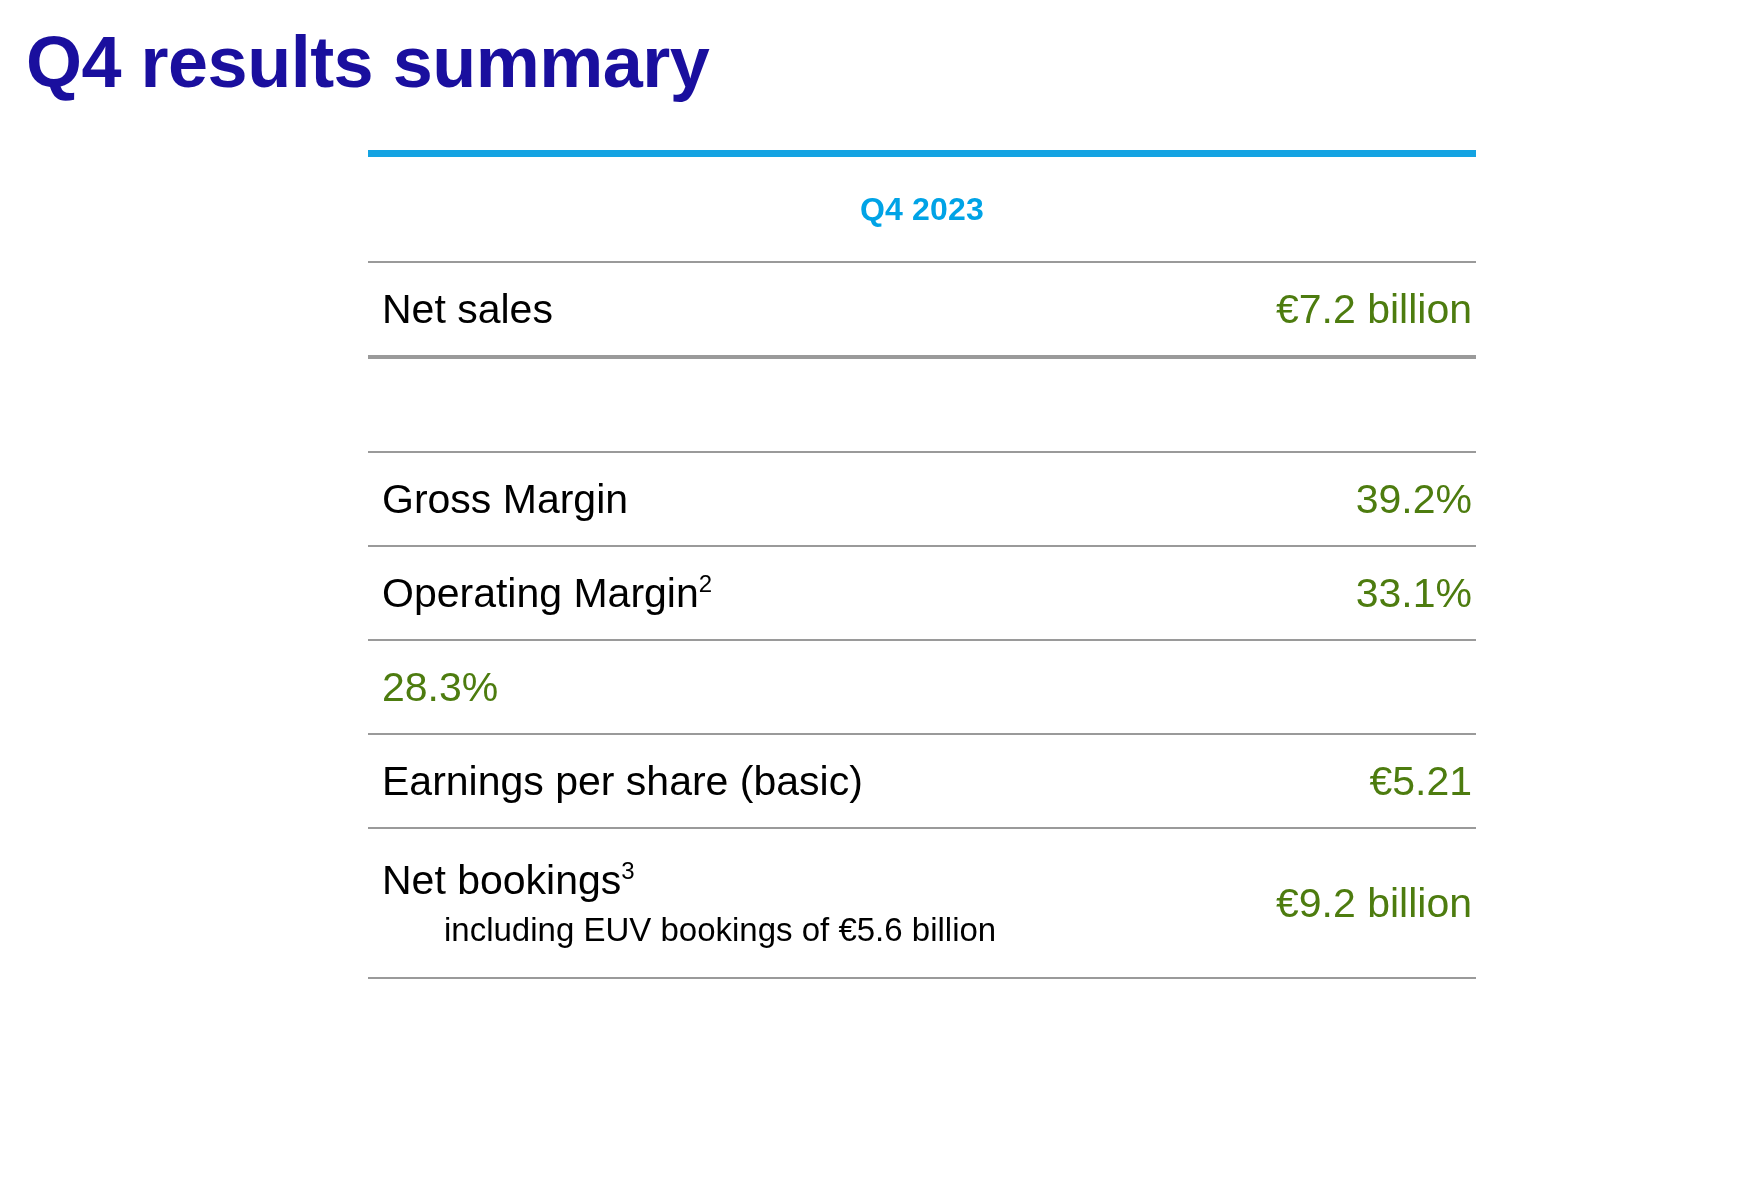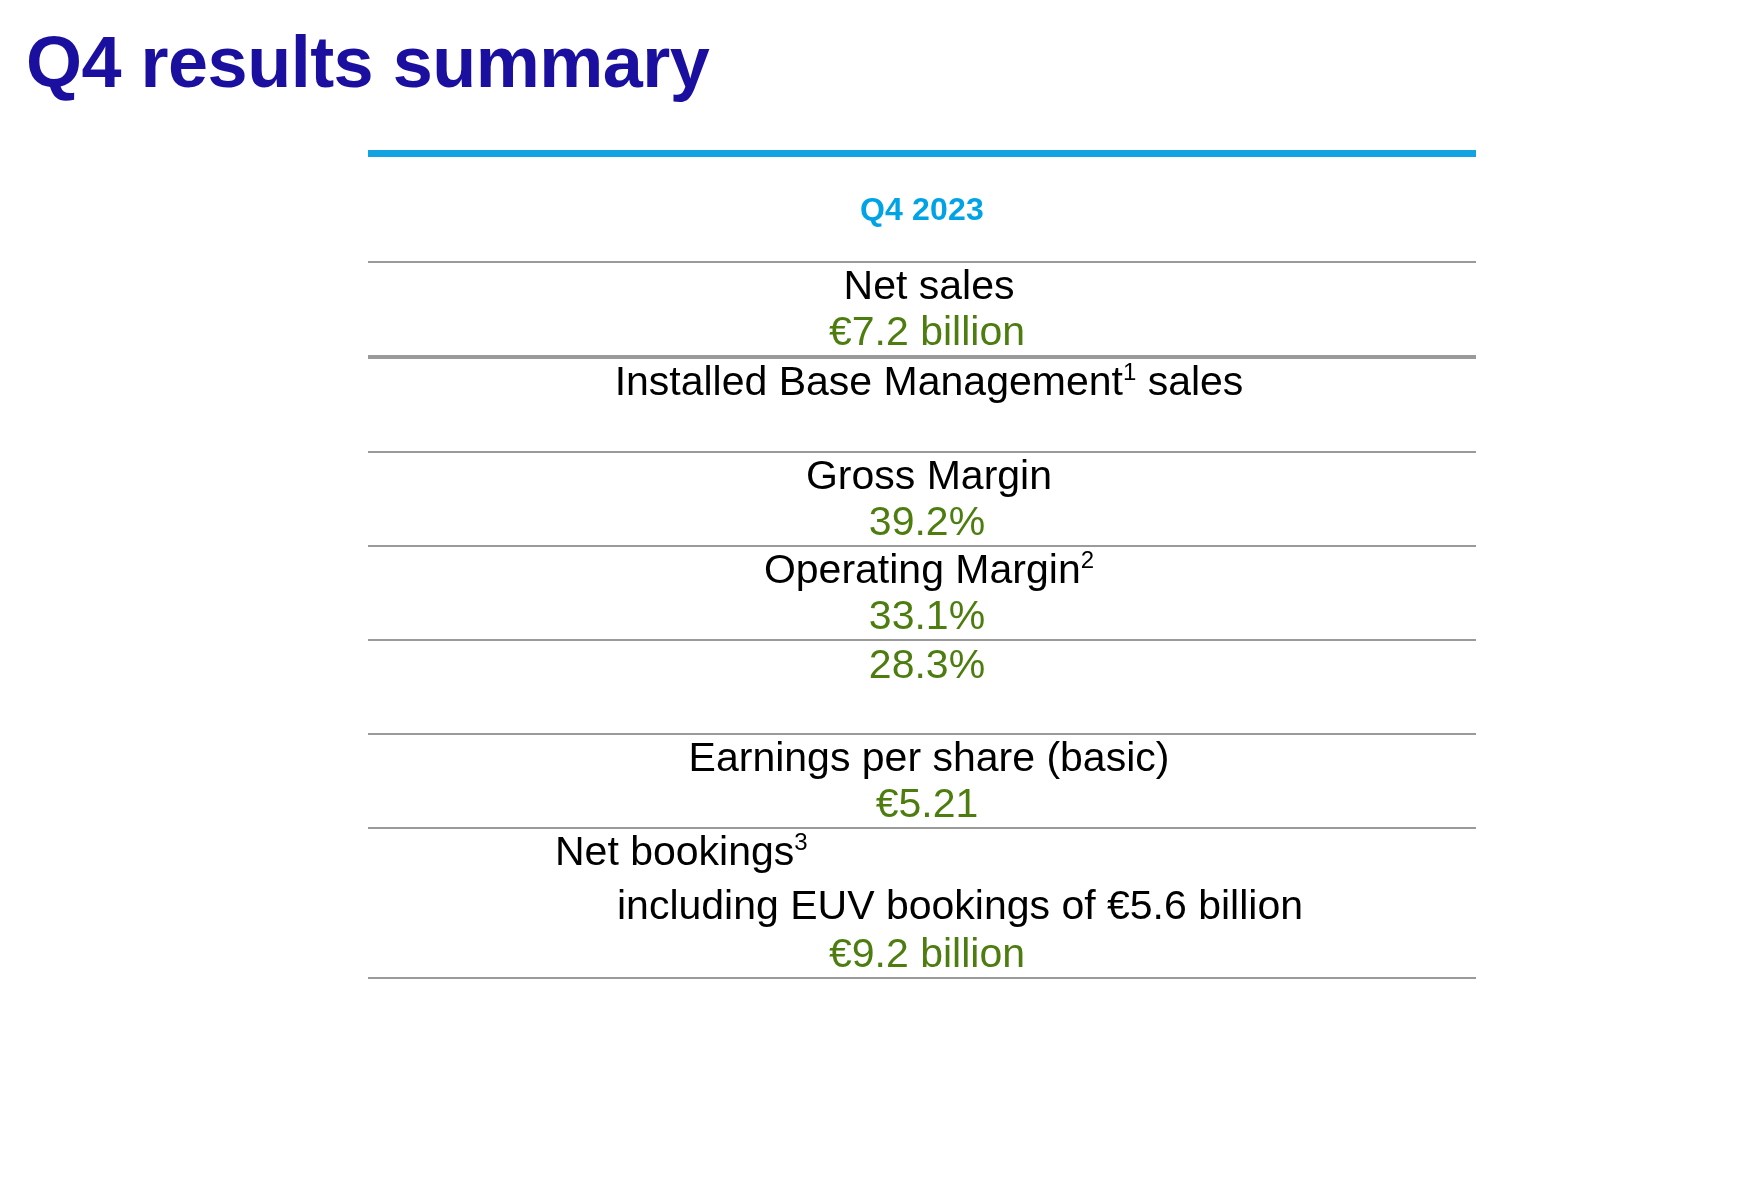--- a/index.html
+++ b/index.html
@@ -69,21 +69,20 @@
     width: 100%;
   }
 
   .row {
     display: flex;
     align-items: center;
     justify-content: space-between;
     height: 92px;
     padding: 0 0 0 14px;
     box-sizing: border-box;
-    flex-direction: column;
   }
   .row.tall {
     height: 148px;
     align-items: center;
   }
 
   .row-label {
     font-size: 41px;
     color: #000000;
     line-height: 1.08;
@@ -91,21 +90,21 @@
     text-align: left;
   }
   .row-label .sup {
     font-size: 24px;
     vertical-align: super;
     line-height: 0;
   }
   .row-sub {
     display: block;
     padding-left: 62px;
-    font-size: 41px;
+    font-size: 33px;
     color: #000000;
     margin-top: 10px;
     white-space: nowrap;
   }
 
   .row-value {
     font-size: 41px;
     color: #4d7c0f;
     white-space: nowrap;
     text-align: right;
@@ -133,21 +132,20 @@
       <div class="row-label"><span>Net sales</span></div>
       <div class="row-value">€7.2 billion</div>
     </div>
 
     <div class="rule"></div>
 
 
     <div class="rule"></div>
 
     <div class="row">
-      <div class="row-label"><span>Installed Base Management</span><span class="sup">1</span><span> sales</span></div>
     </div>
 
     <div class="rule"></div>
 
     <div class="row">
       <div class="row-label"><span>Gross Margin</span></div>
       <div class="row-value">39.2%</div>
     </div>
 
     <div class="rule"></div>

